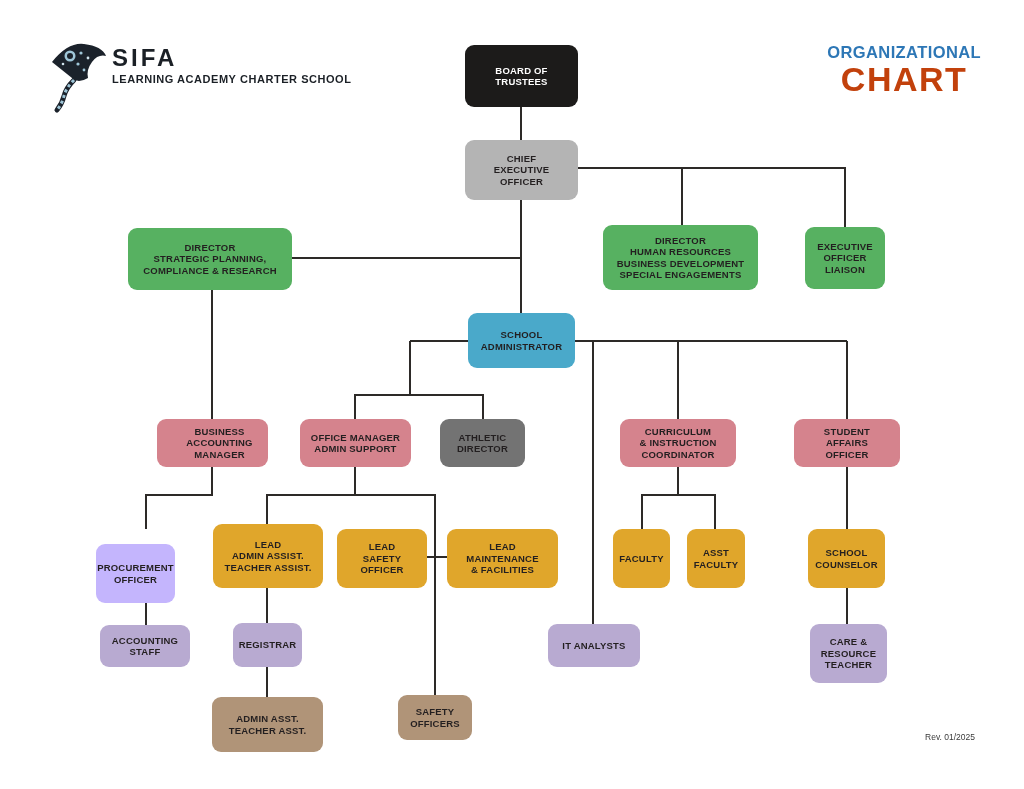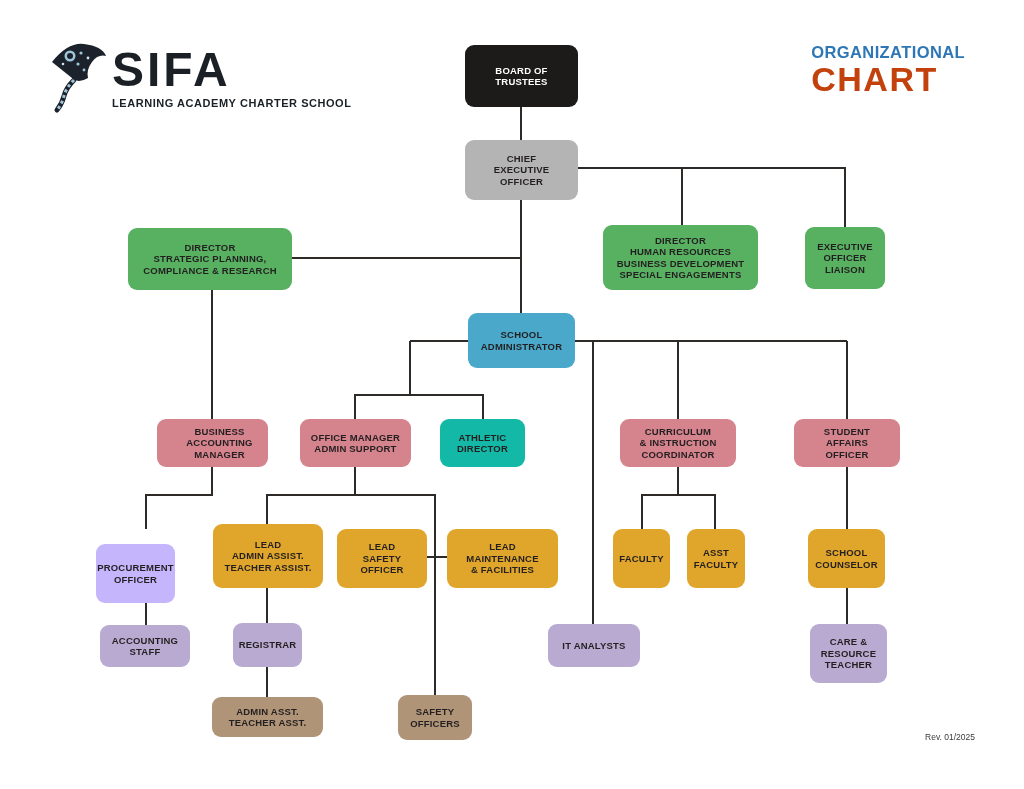--- a/index.html
+++ b/index.html
@@ -17,23 +17,23 @@
     font-size:9.5px;line-height:1.2;letter-spacing:.2px;color:#231f20;
   }
   .node.inverse span{color:#ffffff;}
   
   .ln{position:absolute;background:#2d2a28;}
   .ln.v{width:2px;}
   .ln.h{height:2px;}
   
   #logo{position:absolute;left:48px;top:40px;display:flex;align-items:flex-start;}
   #logo-text{display:flex;flex-direction:column;margin-left:2px;margin-top:6px;}
-  #logo-name{font-size:48px;font-weight:bold;letter-spacing:3px;color:#1b2026;line-height:1;}
+  #logo-name{font-size:24px;font-weight:bold;letter-spacing:3px;color:#1b2026;line-height:1;}
   #logo-tagline{font-size:11px;font-weight:bold;letter-spacing:.55px;color:#1b2026;margin-top:3px;}
-  #doc-title{position:absolute;right:59px;top:44px;text-align:left;line-height:1;}
+  #doc-title{position:absolute;right:43px;top:44px;text-align:center;line-height:1;}
   #doc-title-line1{font-size:16.5px;font-weight:bold;letter-spacing:.4px;}
   #doc-title-line2{font-size:34px;font-weight:bold;letter-spacing:1.5px;margin-top:1px;}
   
   #revision{position:absolute;right:49px;top:732px;font-size:8.5px;color:#3a3a3a;}
 </style>
 </head>
 <body>
 
 <div id="canvas">
 
@@ -129,21 +129,21 @@
   </div>
   <div class="node" style="left: 157px; top: 419px; width: 111px; height: 48px; background-color: rgb(213, 131, 141); padding-left: 16px;">
     <span>BUSINESS
 ACCOUNTING
 MANAGER</span>
   </div>
   <div class="node" style="left: 300px; top: 419px; width: 111px; height: 48px; background-color: rgb(213, 131, 141);">
     <span>OFFICE MANAGER
 ADMIN SUPPORT</span>
   </div>
-  <div class="node" style="left: 440px; top: 419px; width: 85px; height: 48px; background-color: #14b8a6;">
+  <div class="node" style="left: 440px; top: 419px; width: 85px; height: 48px; background-color: #737373;">
     <span>ATHLETIC
 DIRECTOR</span>
   </div>
   <div class="node" style="left: 620px; top: 419px; width: 116px; height: 48px; background-color: rgb(213, 131, 141);">
     <span>CURRICULUM
 &amp; INSTRUCTION
 COORDINATOR</span>
   </div>
   <div class="node" style="left: 794px; top: 419px; width: 106px; height: 48px; background-color: rgb(213, 131, 141);">
     <span>STUDENT
@@ -188,21 +188,21 @@
     <span>REGISTRAR</span>
   </div>
   <div class="node" style="left: 548px; top: 624px; width: 92px; height: 43px; background-color: rgb(184, 170, 209);">
     <span>IT ANALYSTS</span>
   </div>
   <div class="node" style="left: 810px; top: 624px; width: 77px; height: 59px; background-color: rgb(184, 170, 209);">
     <span>CARE &amp;
 RESOURCE
 TEACHER</span>
   </div>
-  <div class="node" style="left: 212px; top: 697px; width: 111px; height: 40px; background-color: rgb(176, 148, 120);">
+  <div class="node" style="left: 212px; top: 697px; width: 111px; height: 55px; background-color: rgb(176, 148, 120);">
     <span>ADMIN ASST.
 TEACHER ASST.</span>
   </div>
   <div class="node" style="left: 398px; top: 695px; width: 74px; height: 45px; background-color: rgb(176, 148, 120);">
     <span>SAFETY
 OFFICERS</span>
   </div>
 
   <div id="revision">Rev. 01/2025</div>
 

